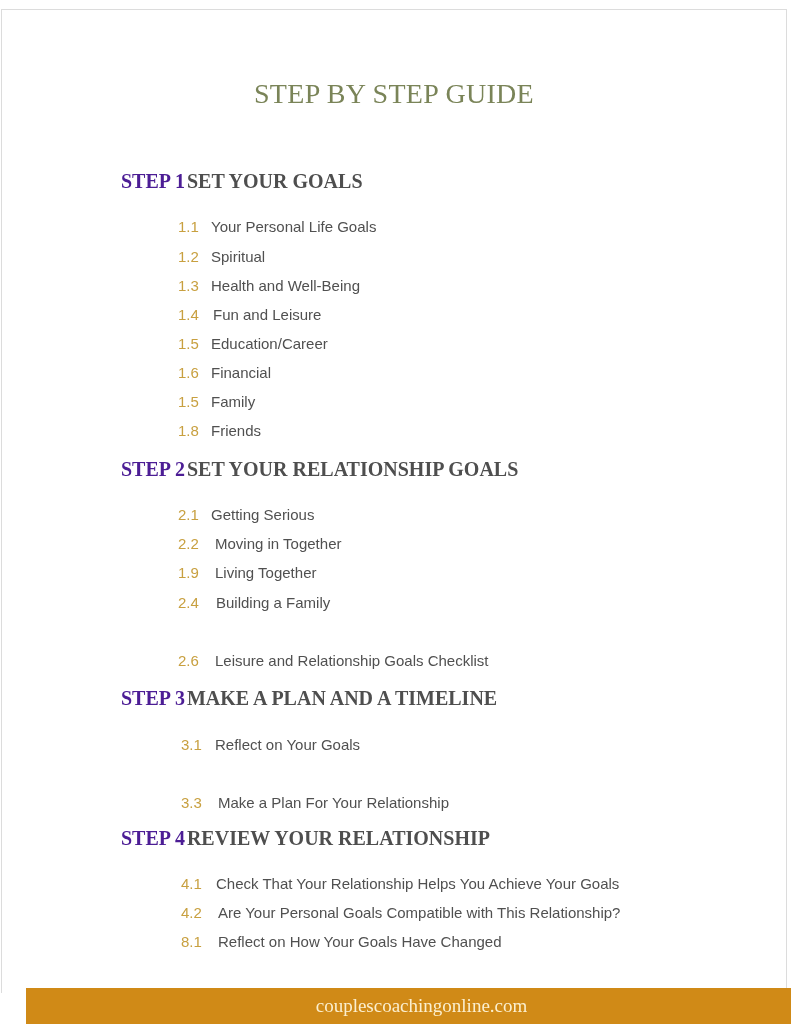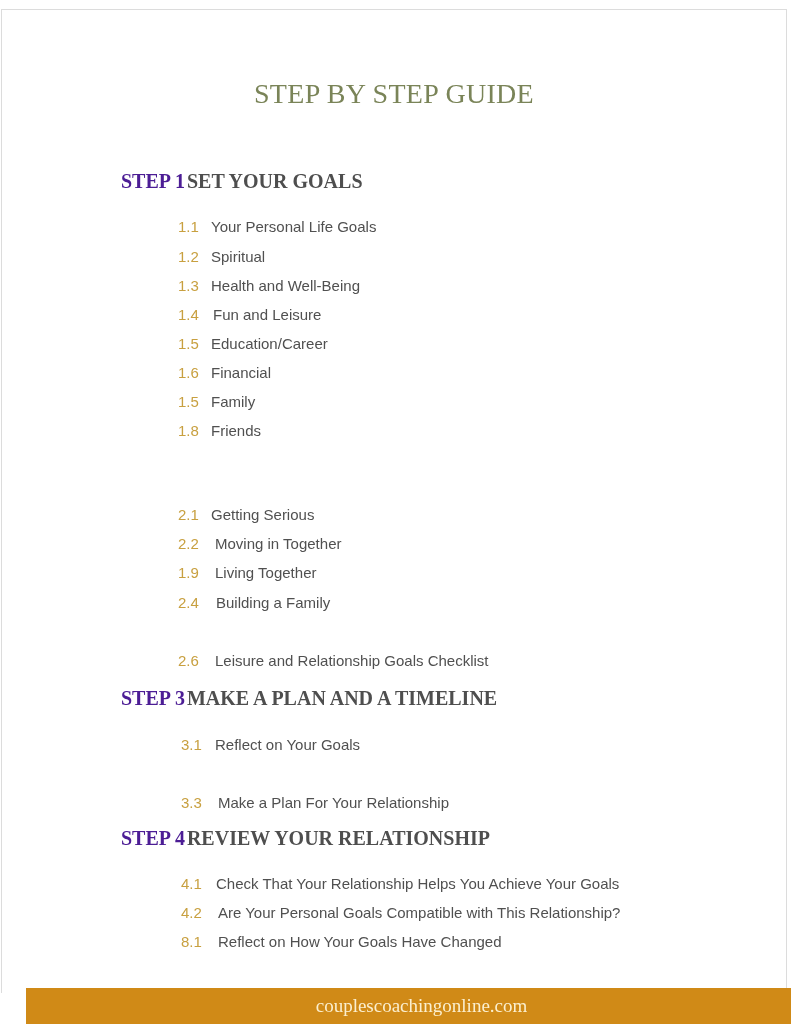--- a/index.html
+++ b/index.html
@@ -45,20 +45,23 @@
   </div>
   <div class="item" style="left:176px;top:200px"><span class="n">1.1</span><span>Your  Personal Life Goals</span></div>
   <div class="item" style="left:176px;top:230px"><span class="n">1.2</span><span>Spiritual</span></div>
   <div class="item" style="left:176px;top:259px"><span class="n">1.3</span><span>Health and Well-Being</span></div>
   <div class="item" style="left:176px;top:288px"><span class="n" style="width:35px">1.4</span><span>Fun and Leisure</span></div>
   <div class="item" style="left:176px;top:317px"><span class="n">1.5</span><span>Education/Career</span></div>
   <div class="item" style="left:176px;top:346px"><span class="n">1.6</span><span>Financial</span></div>
   <div class="item" style="left:176px;top:375px"><span class="n">1.5</span><span>Family</span></div>
   <div class="item" style="left:176px;top:404px"><span class="n">1.8</span><span>Friends</span></div>
 
+  <div class="step" style="top:448px">
+    <span class="num">STEP 2</span><span class="heading">SET YOUR RELATIONSHIP GOALS</span>
+  </div>
   <div class="item" style="left:176px;top:488px"><span class="n">2.1</span><span>Getting Serious</span></div>
   <div class="item" style="left:176px;top:517px"><span class="n" style="width:37px">2.2</span><span>Moving in Together</span></div>
   <div class="item" style="left:176px;top:546px"><span class="n" style="width:37px">1.9</span><span>Living Together</span></div>
   <div class="item" style="left:176px;top:576px"><span class="n" style="width:38px">2.4</span><span>Building a Family</span></div>
   <div class="item" style="left:176px;top:634px"><span class="n" style="width:37px">2.6</span><span>Leisure and Relationship Goals Checklist</span></div>
 
   <div class="step" style="top:677px">
     <span class="num">STEP 3</span><span class="heading">MAKE A PLAN AND A TIMELINE</span>
   </div>
   <div class="item" style="left:179px;top:718px"><span class="n" style="width:34px">3.1</span><span>Reflect on Your Goals</span></div>

